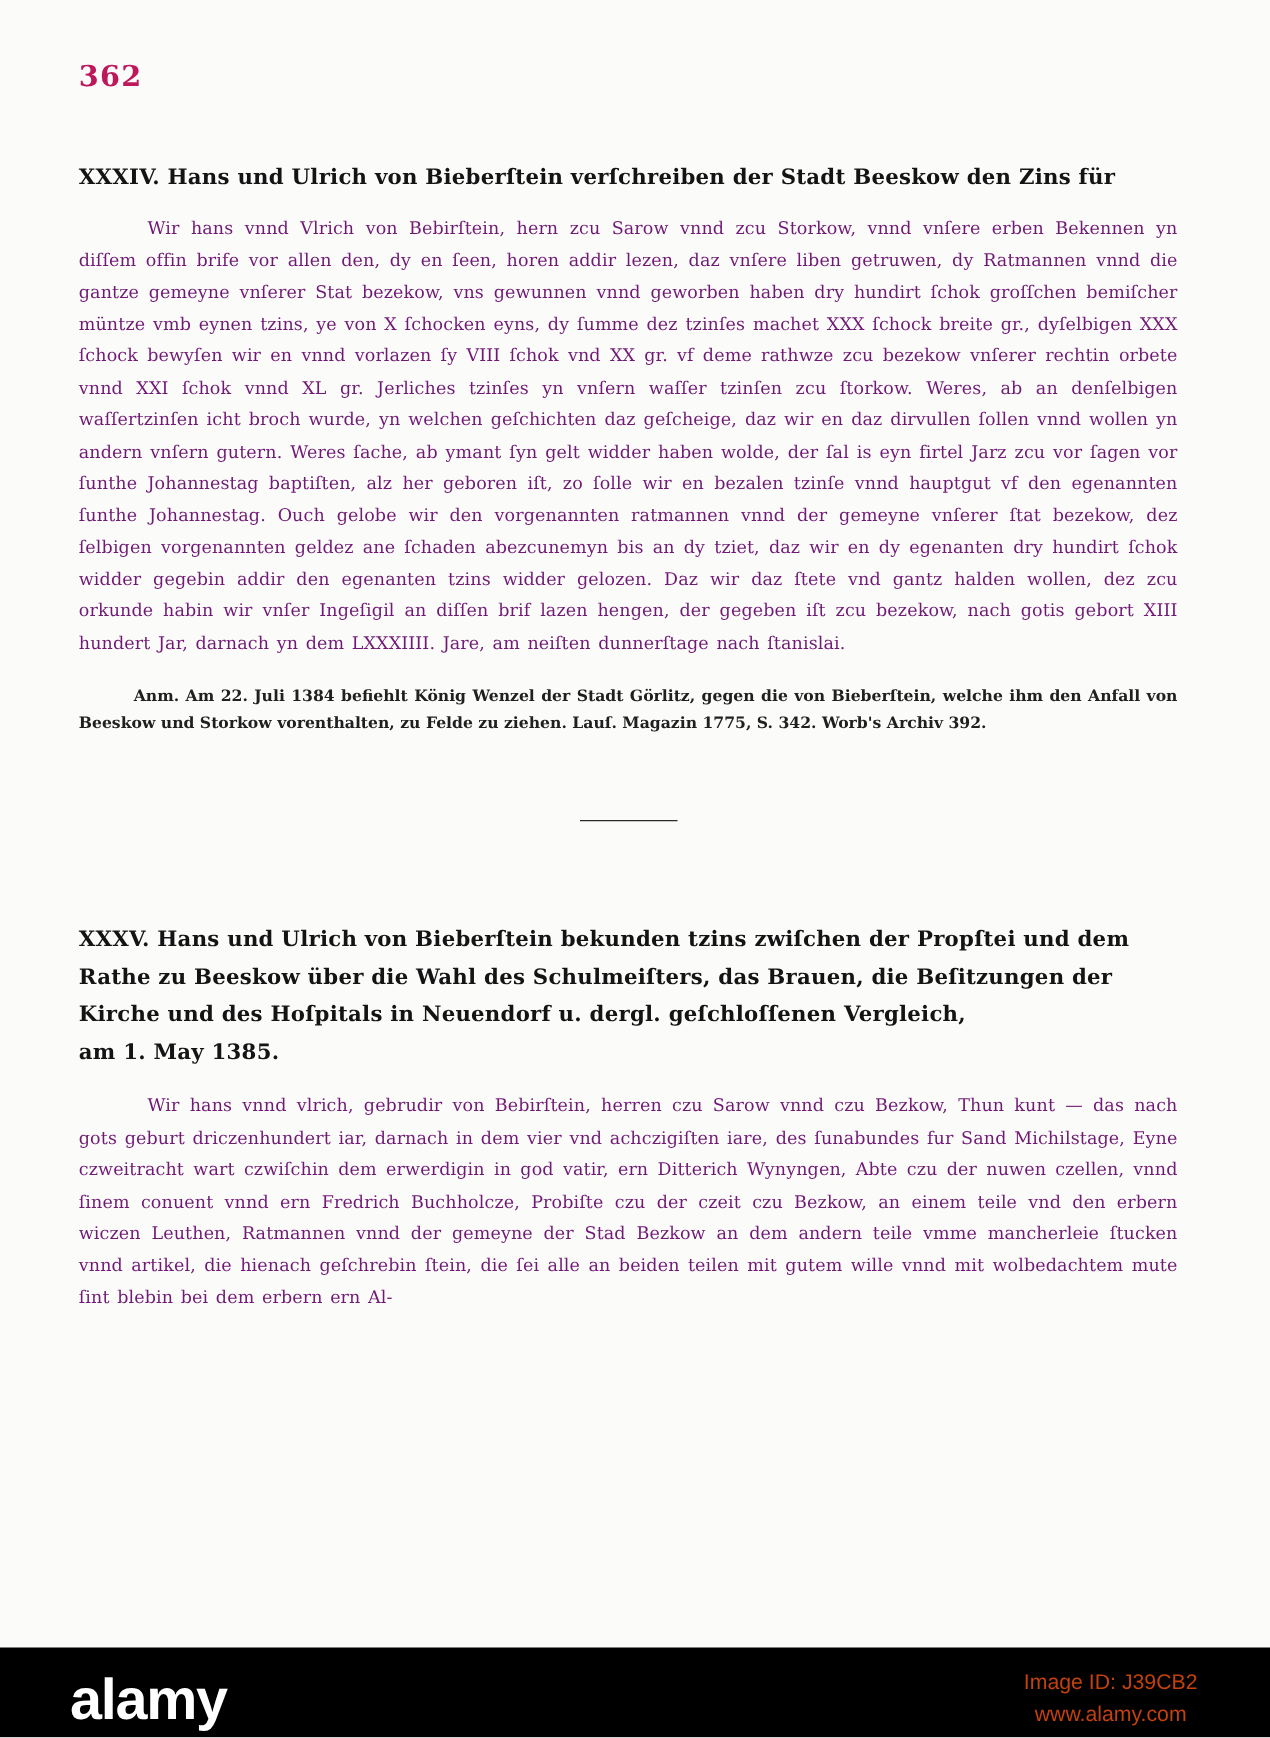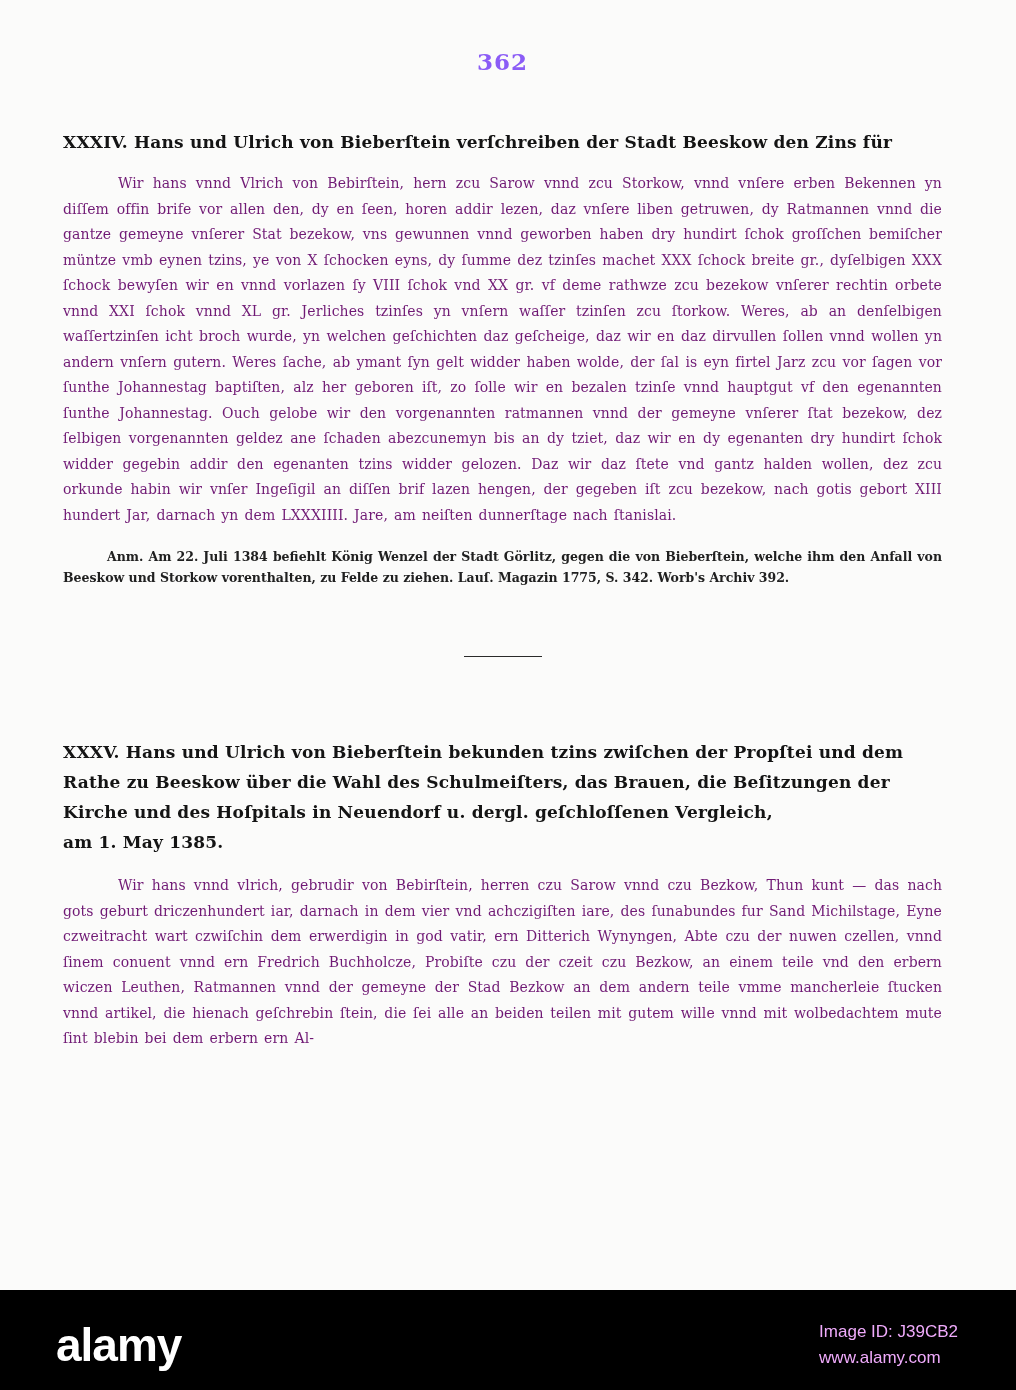--- a/index.html
+++ b/index.html
@@ -15,25 +15,24 @@
     color: #1b1b1b;
   }
   .scan-page {
     position: absolute;
     top: 0; left: 0; right: 0;
     height: 1290px;
     padding: 48px 74px 0 63px;
     overflow: hidden;
   }
   .page-number {
-    text-align: center;
     font-size: 23px;
     font-weight: bold;
     letter-spacing: 1px;
-    color: #8b5cf6;
+    color: #be185d;
   }
   .charter-heading {
     margin-top: 52px;
     text-align: left;
     font-weight: bold;
     font-size: 17px;
     line-height: 30px;
     color: #141414;
     letter-spacing: 0.2px;
   }
@@ -67,38 +66,38 @@
   }
   .section-divider {
     margin: 68px auto 0 auto;
     width: 78px;
     height: 0;
     border-top: 1.6px solid #2a2a2a;
   }
   .footer-bar {
     position: absolute;
     left: 0; right: 0; bottom: 0;
-    height: 100px;
+    height: 72px;
     background: #000000;
     display: flex;
     align-items: center;
     justify-content: space-between;
     padding: 10px 58px 0 56px;
     font-family: "Liberation Sans", sans-serif;
   }
   .brand-logo {
     color: #ffffff;
     font-size: 46px;
     font-weight: bold;
     letter-spacing: -1px;
     line-height: 1;
   }
   .footer-meta {
-    text-align: left;
-    color: #f0abfc;
+    text-align: center;
+    color: #c2410c;
     font-size: 17px;
     line-height: 26px;
   }
 </style>
 </head>
 <body>
 
 <div id="stage">
 
   <div class="scan-page">

